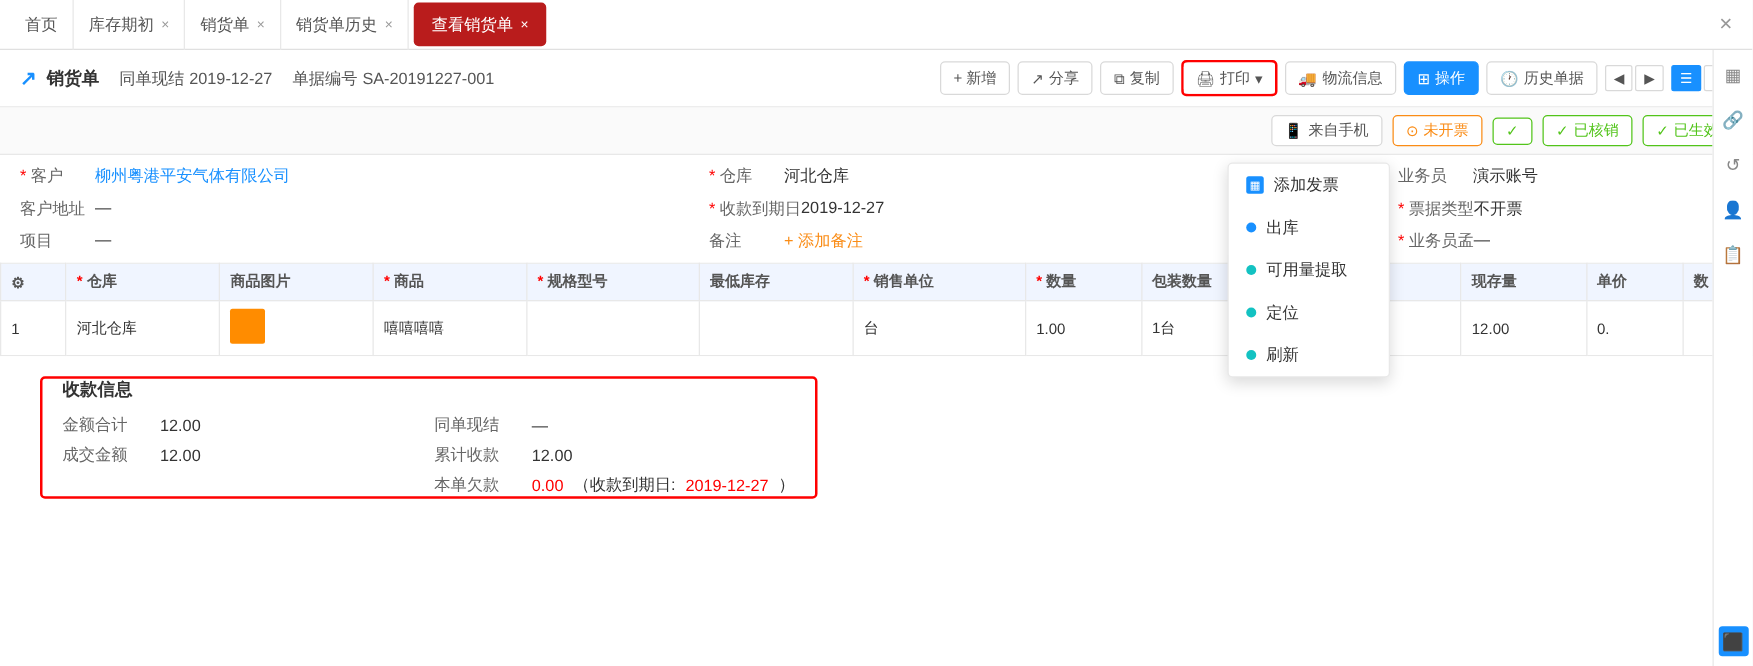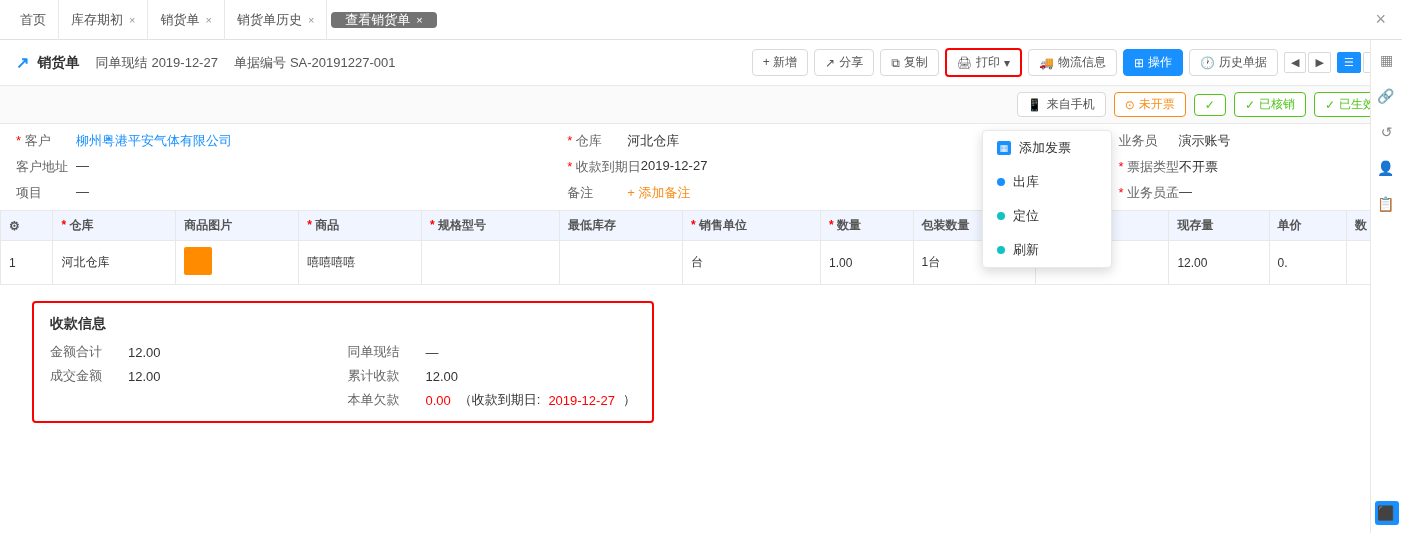--- a/index.html
+++ b/index.html
@@ -85,21 +85,21 @@
       border: 1px solid #e8e8e8; padding: 6px 8px; white-space: nowrap;
     }
     .data-table tr.subtotal { background: #fffbe6; }
     .product-img {
       width: 28px; height: 28px; background: #ff8c00;
       display: inline-block; border-radius: 2px;
     }
 
     
     .bottom-area {
-      padding: 12px 16px; border-top: 2px solid #e8e8e8;
+      padding: 0 16px; border-top: 2px solid #e8e8e8;
       border: 2px solid red; margin: 8px 16px; border-radius: 4px;
       background: #fff; display: inline-block; min-width: 500px;
     }
     .bottom-title { font-weight: bold; margin-bottom: 10px; font-size: 14px; }
     .bottom-grid { display: grid; grid-template-columns: 1fr 1fr; gap: 6px 9px; }
     .bottom-row { display: flex; align-items: center; gap: 8px; }
     .bottom-label { color: #666; min-width: 70px; }
     .bottom-value { color: #333; }
     .bottom-value.red { color: red; }
 
@@ -156,21 +156,21 @@
       <span class="tab-close">×</span>
     </div>
     <div class="tab-item">
       <span>销货单</span>
       <span class="tab-close">×</span>
     </div>
     <div class="tab-item">
       <span>销货单历史</span>
       <span class="tab-close">×</span>
     </div>
-    <div class="tab-item highlight" style="background:#737373; color:#fff; border-radius:4px; margin:4px 4px; height:16px; padding:0 14px; border:none;">
+    <div class="tab-item highlight" style="background:#b91c1c; color:#fff; border-radius:4px; margin:4px 4px; height:35px; padding:0 14px; border:none;">
       <span>查看销货单</span>
       <span class="tab-close" style="color:#fff;">×</span>
     </div>
     <span class="tab-bar-close">×</span>
   </div>
 
   <div class="main-content">
 
     <div class="doc-header">
       <div class="doc-title">
@@ -382,20 +382,24 @@
       <div class="dropdown-item">
         <span class="square-icon">▦</span>
         <span>添加发票</span>
       </div>
       <div class="dropdown-item">
         <span class="dot blue"></span>
         <span>出库</span>
       </div>
       <div class="dropdown-item">
         <span class="dot teal"></span>
+        <span>可用量提取</span>
+      </div>
+      <div class="dropdown-item">
+        <span class="dot teal"></span>
         <span>定位</span>
       </div>
       <div class="dropdown-item">
         <span class="dot teal"></span>
         <span>刷新</span>
       </div>
     </div>
 
   </div>
 </div>

